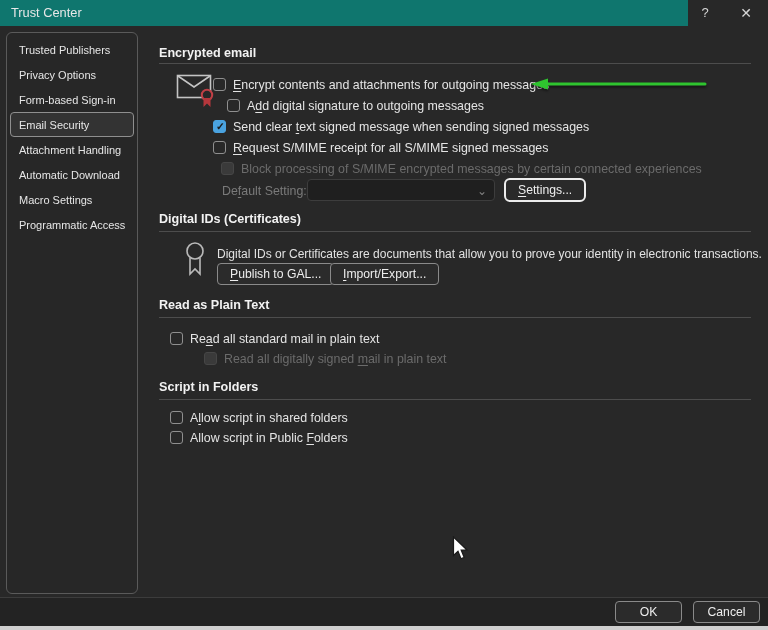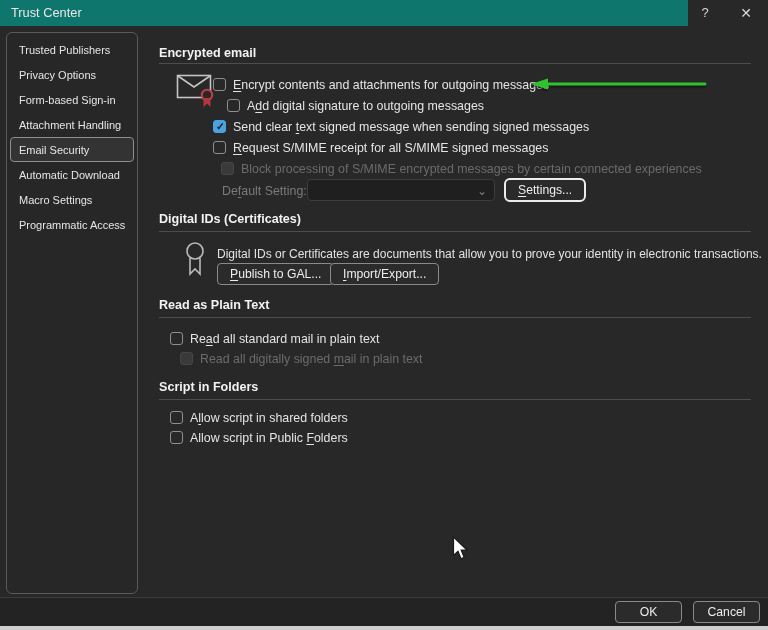--- a/index.html
+++ b/index.html
@@ -61,22 +61,22 @@
   <div class="titlebar">
     <span class="title">Trust Center</span>
     <span class="tb-btn tb-help">?</span>
     <span class="tb-btn tb-close">✕</span>
   </div>
 
   <nav class="sidebar">
     <div class="side-item">Trusted Publishers</div>
     <div class="side-item">Privacy Options</div>
     <div class="side-item">Form-based Sign-in</div>
+    <div class="side-item selected">Email Security</div>
     <div class="side-item">Attachment Handling</div>
-    <div class="side-item selected">Email Security</div>
     <div class="side-item">Automatic Download</div>
     <div class="side-item">Macro Settings</div>
     <div class="side-item">Programmatic Access</div>
   </nav>
 
   <h2 class="sec-h" style="left:159px; top:46px;">Encrypted email</h2>
   <div class="divider" style="left:159px; top:63px; width:592px;"></div>
 
   <svg class="icon-abs" style="left:176px; top:71px;" width="42" height="38" viewBox="0 0 42 38">
     <rect x="1.5" y="4.5" width="33" height="22" fill="none" stroke="#c4c4c4" stroke-width="1.6"></rect>
@@ -127,21 +127,21 @@
   <button class="btn" style="left:217px; top:263px;"><u>P</u>ublish to GAL...</button>
   <button class="btn" style="left:330px; top:263px;"><u>I</u>mport/Export...</button>
 
   <h2 class="sec-h" style="left:159px; top:298px;">Read as Plain Text</h2>
   <div class="divider" style="left:159px; top:317px; width:592px;"></div>
 
   <div class="cbrow" style="left:170px; top:331px;">
     <span class="cb"></span>
     <label class="cblabel">Re<u>a</u>d all standard mail in plain text</label>
   </div>
-  <div class="cbrow disabled" style="left:180px; top:351px;">
+  <div class="cbrow disabled" style="left:204px; top:351px;">
     <span class="cb"></span>
     <label class="cblabel">Read all digitally signed <u>m</u>ail in plain text</label>
   </div>
 
   <h2 class="sec-h" style="left:159px; top:380px;">Script in Folders</h2>
   <div class="divider" style="left:159px; top:399px; width:592px;"></div>
 
   <div class="cbrow" style="left:170px; top:410px;">
     <span class="cb"></span>
     <label class="cblabel">A<u>l</u>low script in shared folders</label>

